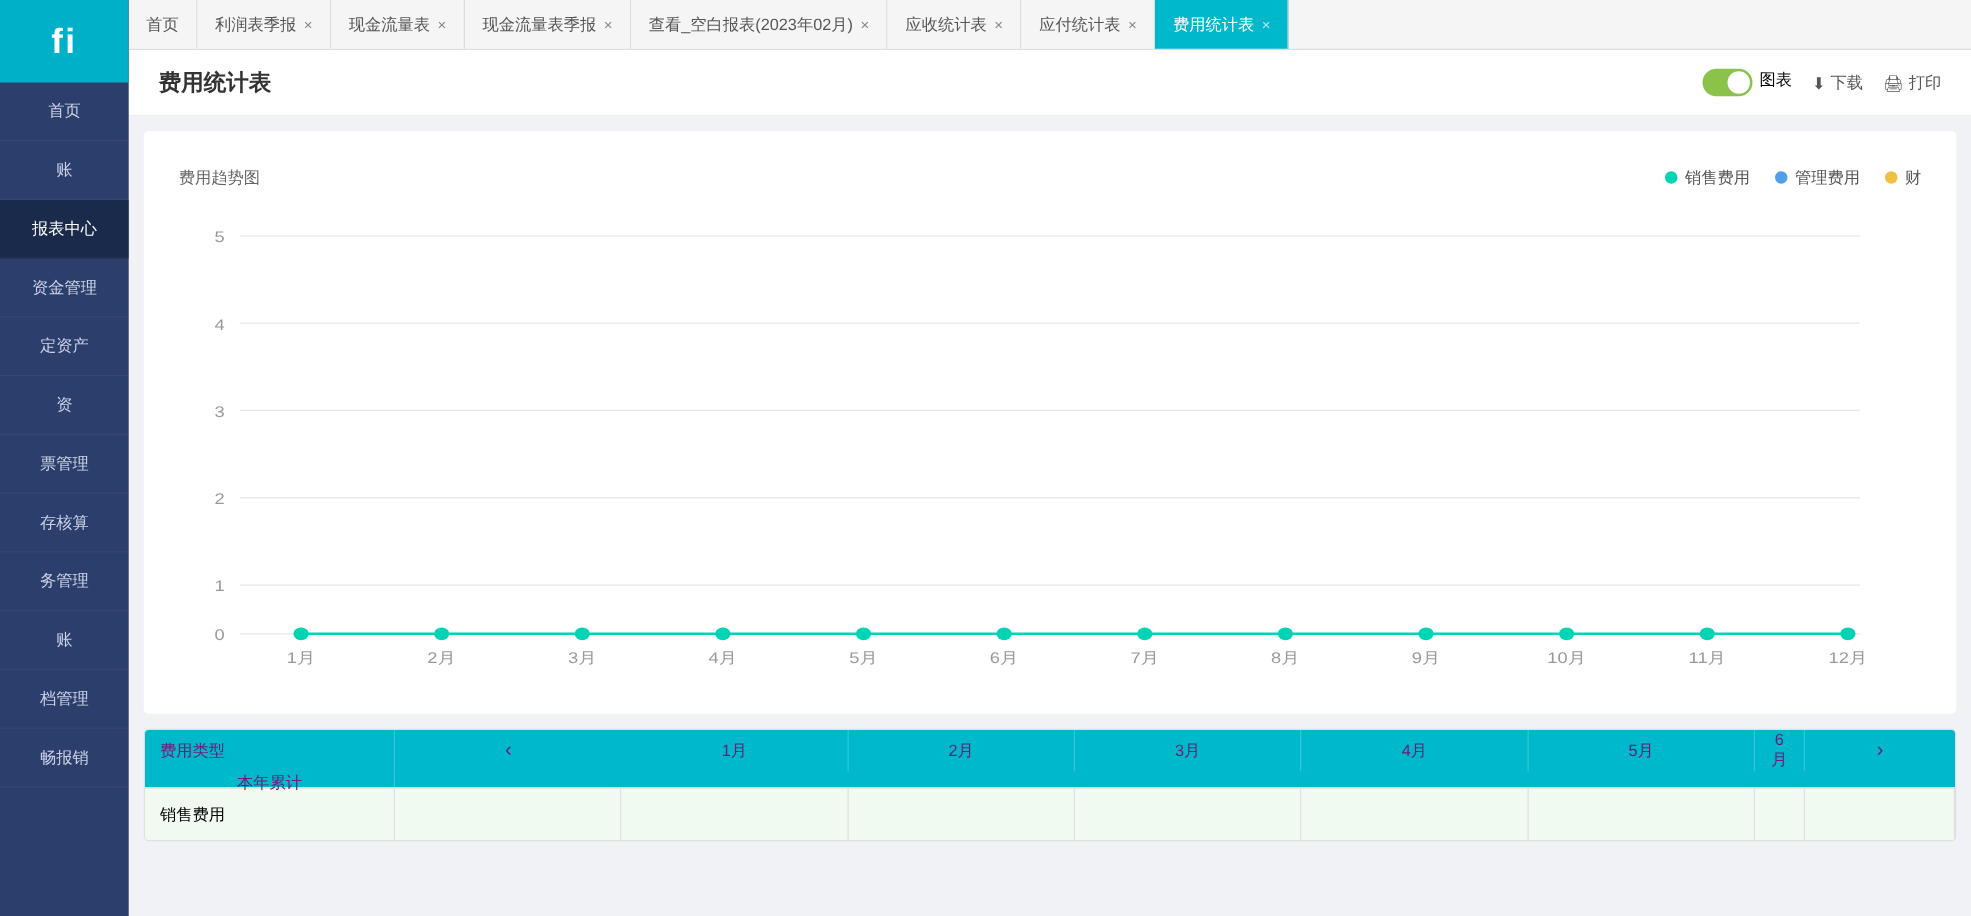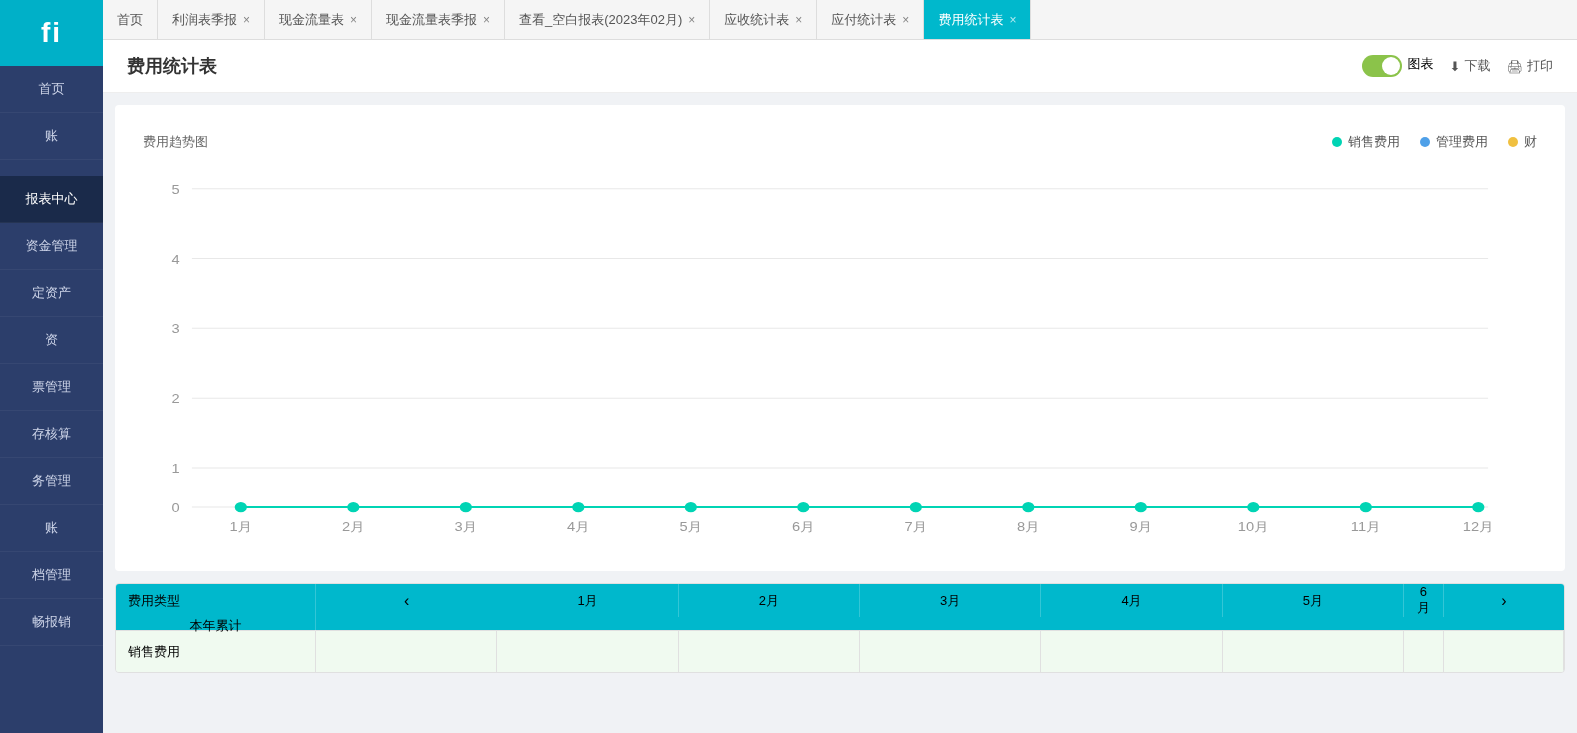--- a/index.html
+++ b/index.html
@@ -27,21 +27,21 @@
       letter-spacing: 2px;
     }
     .sidebar-item {
       color: #cdd4e8;
       padding: 14px 0;
       text-align: center;
       font-size: 13px;
       cursor: pointer;
       border-bottom: 1px solid rgba(255,255,255,0.05);
     }
-    .sidebar-item.active { background: #1a2a4a; color: white; margin-top: 16px; }
+    .sidebar-item.active { background: #1a2a4a; color: white; }
 
     
     .main {
       flex: 1;
       display: flex;
       flex-direction: column;
       overflow: hidden;
     }
 
     
@@ -181,21 +181,21 @@
 
     
     .table-section {
       margin: 0 12px 12px 12px;
       border-radius: 4px;
       overflow: hidden;
       border: 1px solid #e0e0e0;
     }
     .table-header-row {
       background: #00b8cc;
-      color: #000000;
+      color: #701a75;
       display: grid;
       grid-template-columns: 200px 1fr 1fr 1fr 1fr 1fr 1fr 40px 120px;
       align-items: center;
       height: 46px;
       font-size: 13px;
     }
     .th-cell {
       padding: 0 12px;
       text-align: center;
       border-right: 1px solid rgba(255,255,255,0.2);

